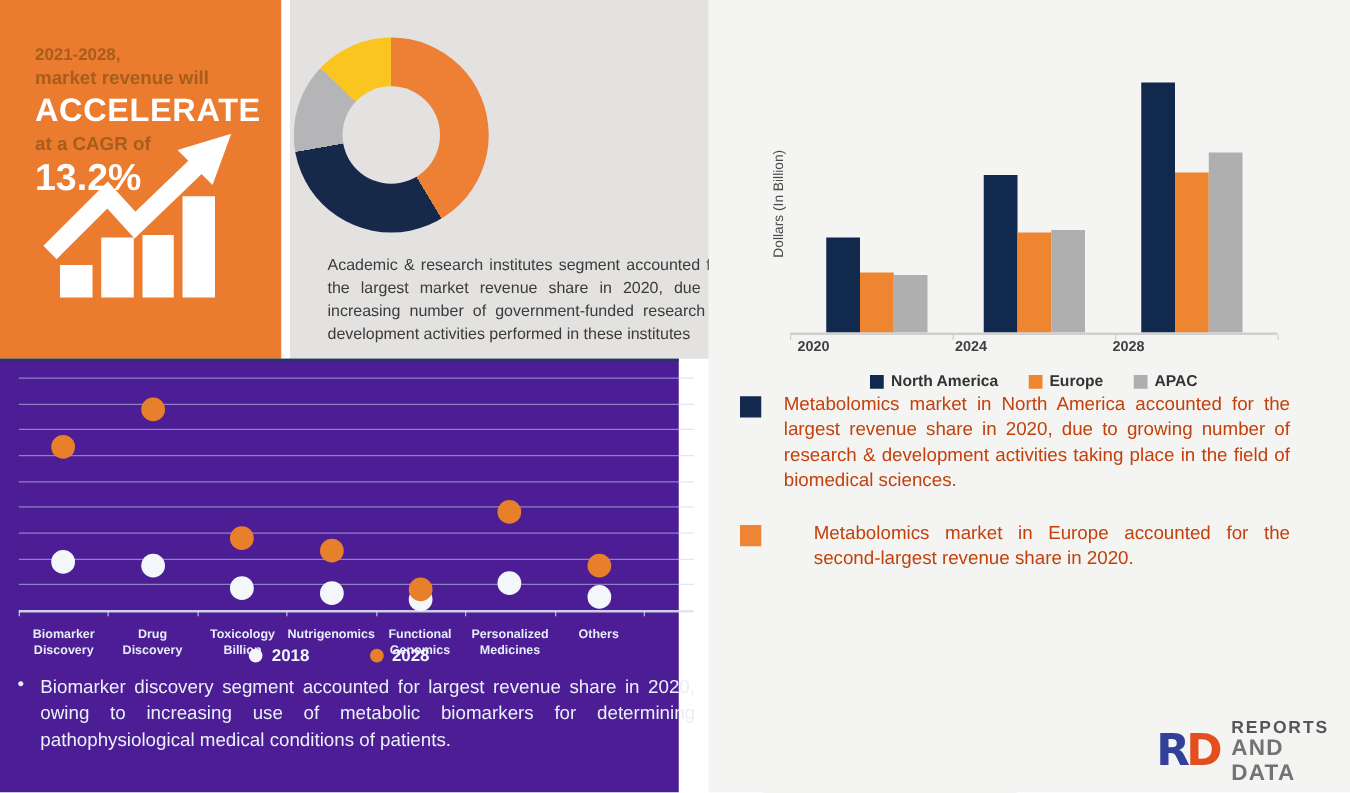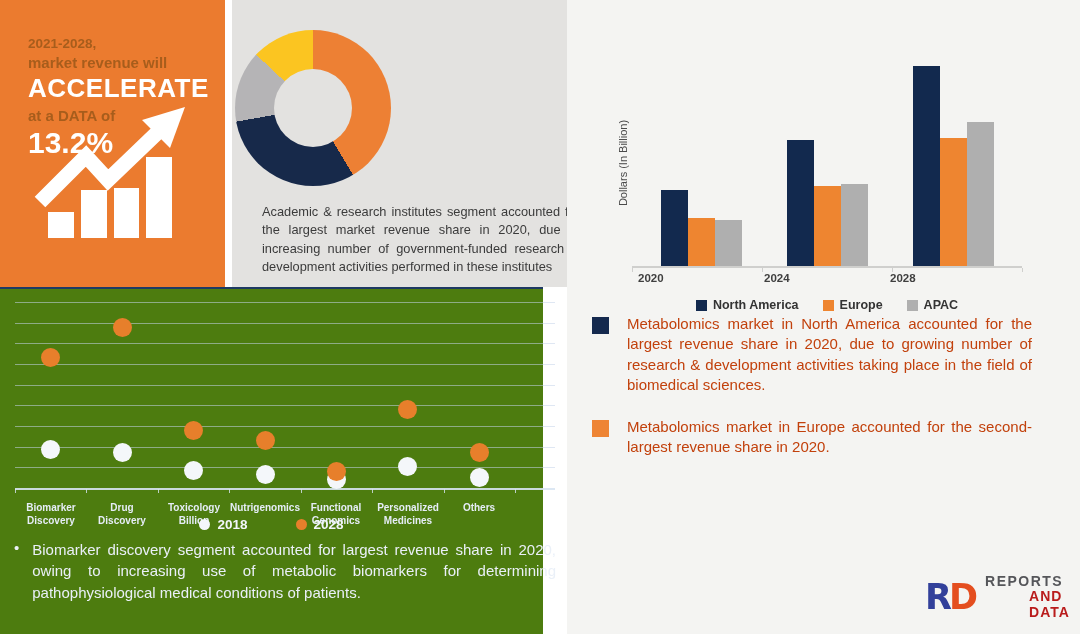--- a/index.html
+++ b/index.html
@@ -18,21 +18,21 @@
   
   .gray-card { position: absolute; left: 232px; top: 0; width: 335px; height: 287px; background: #E3E2E0; }
   .donut { position: absolute; left: 3px; top: 30px; width: 156px; height: 156px; border-radius: 50%; }
   .donut-hole { position: absolute; inset: 39px; border-radius: 50%; background: #E3E2E0; }
   .donut-side { position: absolute; left: 186px; top: 6px; width: 142px; }
   .donut-pct { font-size: 27px; font-weight: bold; color: #E8863C; margin-bottom: 5px; }
   .donut-side p { font-size: 13px; color: #3E3E3E; line-height: 1.42; }
   .gray-caption { position: absolute; left: 10px; top: 203px; width: 318px; font-size: 12.8px; color: #3B3B3B; line-height: 1.43; text-align: justify; margin-left: 20px; }
 
   
-  .navy-block { position: absolute; left: 0; top: 287px; width: 543px; height: 347px; background: #4d7c0f; border-top: 2px solid #1E3A63; }
+  .navy-block { position: absolute; left: 0; top: 287px; width: 543px; height: 347px; background: #4c1d95; border-top: 2px solid #1E3A63; }
   .dotplot { position: absolute; left: 15px; top: 13px; width: 540px; height: 240px; }
   .gridline { position: absolute; left: 0; width: 540px; height: 1px; background: rgba(196,212,233,0.55); }
   .gridline.baseline { height: 2px; background: rgba(216,228,242,0.9); }
   .dtick { position: absolute; top: 187px; height: 4px; width: 1px; background: rgba(216,228,242,0.8); }
   .dot { position: absolute; width: 19px; height: 19px; border-radius: 50%; }
   .dxlabel { position: absolute; top: 200px; width: 72px; text-align: center; font-size: 10px; font-weight: bold; color: #E6EDF7; line-height: 1.25; }
   .dot-legend { position: absolute; left: 0; right: 0; top: 228px; display: flex; justify-content: center; gap: 48px; }
   .dlegend-item { display: inline-flex; align-items: center; font-size: 13.5px; font-weight: bold; color: #F2F6FB; }
   .dot-swatch { display: inline-block; width: 11px; height: 11px; border-radius: 50%; margin-right: 7px; }
   .navy-bullet { position: absolute; left: 14px; top: 250px; width: 542px; display: flex; color: #EAF0F8; }
@@ -62,33 +62,33 @@
   .rb { display: flex; margin-bottom: 21px; }
   .rb .marker { flex: 0 0 17px; height: 17px; margin-top: 3px; margin-right: 18px; }
   .rb p { font-size: 15px; line-height: 1.36; color: #c2410c; text-align: justify; flex: 1; }
 
   
   .logo { position: absolute; left: 358px; top: 574px; display: flex; align-items: center; }
   .logo-r { font-family: "DejaVu Sans", sans-serif; font-size: 35px; font-weight: 900; color: #32409A; letter-spacing: -3px; }
   .logo-d { font-family: "DejaVu Sans", sans-serif; font-size: 35px; font-weight: 900; color: #E44E1F; }
   .logo-text { margin-left: 7px; display: flex; flex-direction: column; line-height: 1.1; justify-content: center; }
   .logo-line1 { font-size: 14px; font-weight: bold; color: #55565A; letter-spacing: 1.5px; }
-  .logo-line2 { font-size: 14px; font-weight: bold; color: #b91c1c; letter-spacing: 1px; margin-left: 44px; }
+  .logo-line2 { font-size: 18px; font-weight: bold; color: #737373; letter-spacing: 1px; }
 </style>
 </head>
 <body>
 
 <div class="canvas">
 
   <section class="orange-card">
     <div class="promo-text">
       <div class="promo-muted">2021-2028,</div>
       <div class="promo-muted2">market revenue will</div>
       <div class="promo-big">ACCELERATE</div>
-      <div class="promo-muted2">at a DATA of</div>
+      <div class="promo-muted2">at a CAGR of</div>
       <div class="promo-cagr">13.2%</div>
     </div>
     <svg class="growth-icon" width="170" height="150" viewBox="0 0 170 150">
       <rect x="28" y="108" width="26" height="26" fill="#ffffff"></rect>
       <rect x="61" y="86" width="26" height="48" fill="#ffffff"></rect>
       <rect x="94" y="84" width="25" height="50" fill="#ffffff"></rect>
       <rect x="126" y="53" width="26" height="81" fill="#ffffff"></rect>
       <polyline points="20,98 66,52 88,76 138,28" fill="none" stroke="#ffffff" stroke-width="15" stroke-linejoin="miter"></polyline>
       <polygon points="165,3 122,16 150,44" fill="#ffffff"></polygon>
     </svg>
@@ -215,21 +215,21 @@
             <span>APAC</span>
           </span>
         </div>
     </div>
 
     <div class="bullets">
       <div class="rb">
         <span class="marker" style="background: rgb(20, 41, 78);"></span>
         <p>Metabolomics market in North America accounted for the largest revenue share in 2020, due to growing number of research &amp; development activities taking place in the field of biomedical sciences.</p>
       </div>
-      <div class="rb" style="margin-bottom:29px;">
+      <div class="rb" style="margin-bottom:29px;gap:24px;">
         <span class="marker" style="background: rgb(238, 132, 52);"></span>
         <p>Metabolomics market in Europe accounted for the second-largest revenue share in 2020.</p>
       </div>
     </div>
 
     <div class="logo">
       <span class="logo-r">R</span>
       <span class="logo-d">D</span>
       <span class="logo-text">
         <span class="logo-line1">REPORTS</span>

